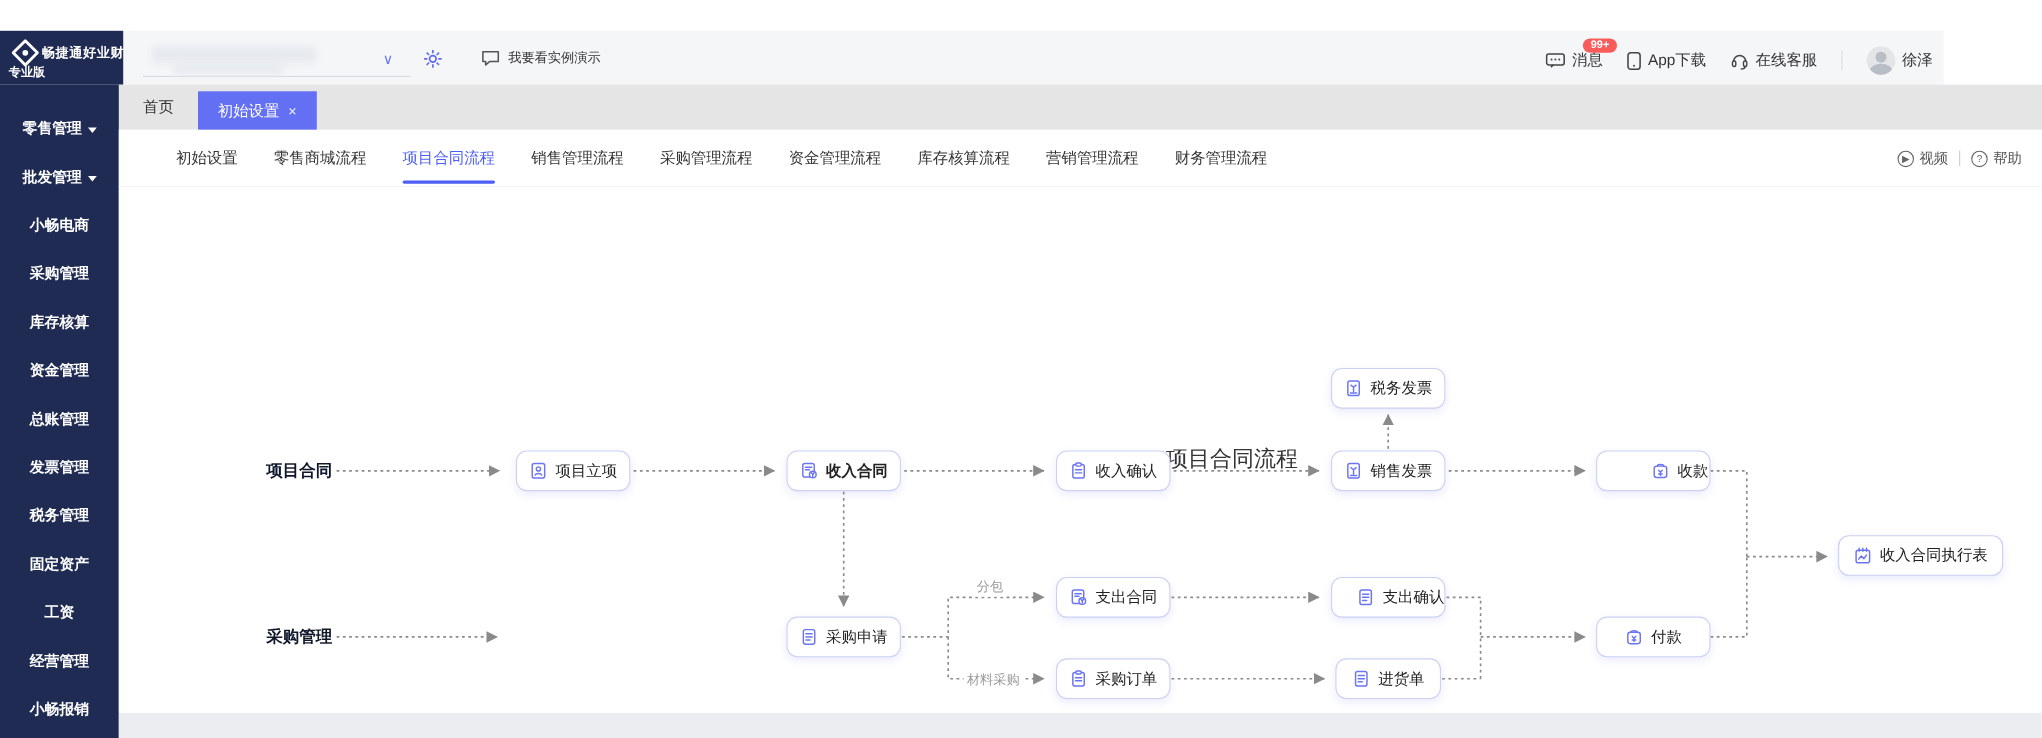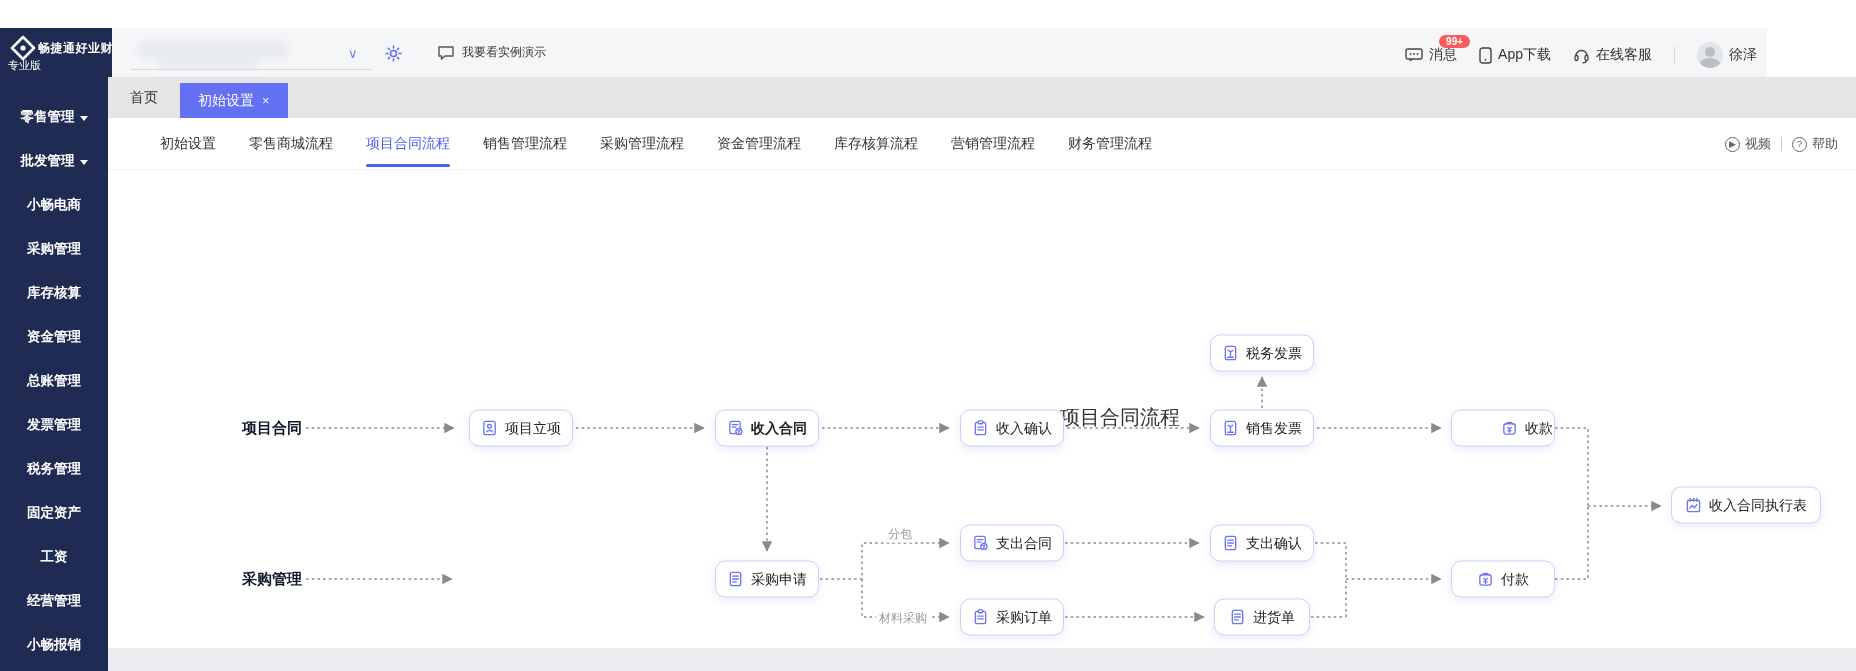--- a/index.html
+++ b/index.html
@@ -8,21 +8,21 @@
   .abs { position:absolute; }
 
   
   #top-white { left:0; top:0; width:1856px; height:28px; background:#fff; }
 
   
   #topbar { left:0; top:28px; width:1767px; height:49px; background:#f5f6f8; }
   #logo-block { left:0; top:0; width:112px; height:49px; background:#1f2b52; color:#fff; }
   #logo-mark { left:10px; top:7px; }
   #brand-name { left:38px; top:12px; font-size:12px; font-weight:bold; letter-spacing:.5px; white-space:nowrap; }
-  #brand-edition { left:8px; top:30px; font-size:11px; font-weight:normal; }
+  #brand-edition { left:8px; top:30px; font-size:11px; font-weight:bold; }
   #org-select { left:130px; top:12px; width:243px; height:30px; border-bottom:1px solid #d8dadf; cursor:pointer; }
   .blur-blob { background:#e7eaef; border-radius:4px; filter:blur(3px); }
   #chevron-down { left:348px; top:18px; color:#6b7af5; font-size:13px; }
   #gear { left:384px; top:16px; }
   #demo-group { left:437px; top:16px; display:flex; align-items:center; gap:7px; color:#333; font-size:12px; cursor:pointer; }
   #topbar-right { right:10px; top:14px; display:flex; align-items:center; gap:22px; font-size:14px; color:#333; }
   .tb-item { display:flex; align-items:center; gap:6px; cursor:pointer; position:relative; }
   #msg-badge { position:absolute; left:34px; top:-11px; background:#fa5c5c; color:#fff; font-size:10px;
     padding:1px 7px; border-radius:9px; font-weight:bold; }
   #tb-divider { width:1px; height:18px; background:#ddd; }
@@ -321,21 +321,21 @@
       <span class="fn-icon">
         <svg width="17" height="17" viewBox="0 0 18 18" fill="none" stroke="#6b74f2" stroke-width="1.4" stroke-linejoin="round" stroke-linecap="round">
           <rect x="3" y="2" width="11" height="13" rx="2"></rect>
           <path d="M5.5 5.5h6M5.5 8h4"></path>
           <circle cx="12.6" cy="12.6" r="3.2" fill="#fff"></circle>
           <path d="M11.3 10.9l1.3 1.6 1.3-1.6M12.6 12.5v2"></path>
         </svg>
       </span>
       <span class="fn-label">支出合同</span>
     </div>
-    <div class="flow-node" style="left: 1154px; top: 373px; width: 104px;">
+    <div class="flow-node" style="left: 1154px; top: 373px; width: 104px; justify-content: flex-end;">
       <span class="fn-icon">
         <svg width="17" height="17" viewBox="0 0 18 18" fill="none" stroke="#6b74f2" stroke-width="1.4" stroke-linejoin="round" stroke-linecap="round">
           <rect x="3.5" y="2" width="11" height="14" rx="2"></rect>
           <path d="M6 6h6M6 9h6M6 12h4"></path>
         </svg>
       </span>
       <span class="fn-label">支出确认</span>
     </div>
     <div class="flow-node" style="left: 904px; top: 447px; width: 104px;">
       <span class="fn-icon">

